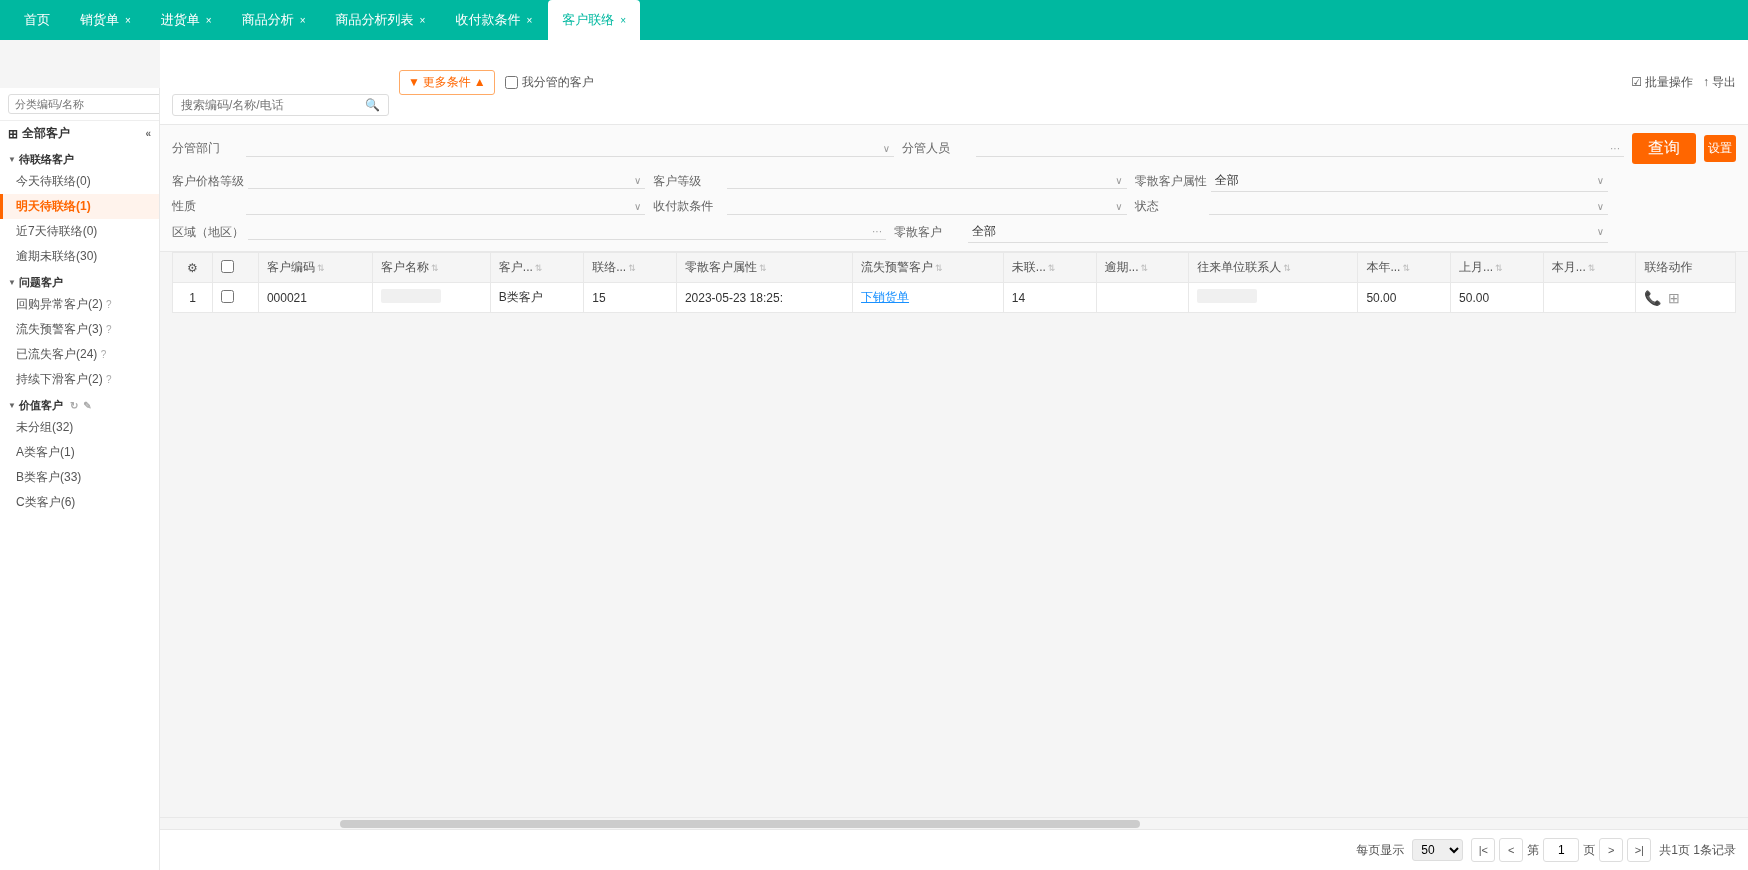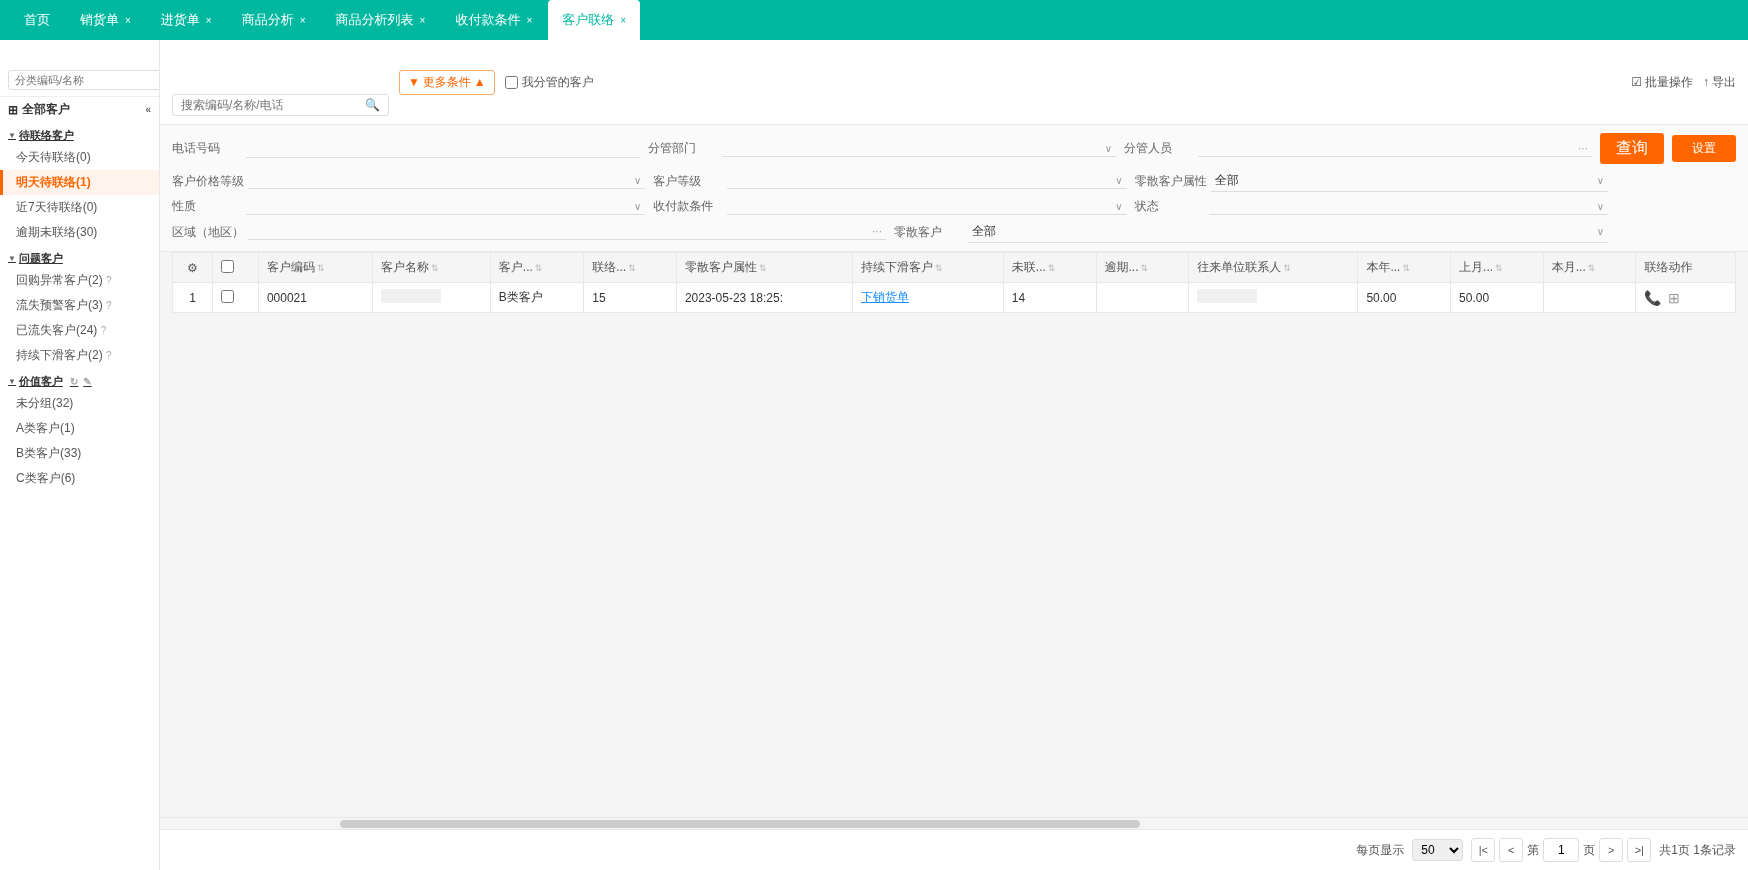--- a/index.html
+++ b/index.html
@@ -8,26 +8,26 @@
     
     .top-nav { background: #00b8a0; height: 40px; display: flex; align-items: center; padding: 0 10px; gap: 2px; }
     .nav-item { color: #fff; padding: 0 14px; height: 40px; display: flex; align-items: center; font-size: 13px; cursor: pointer; white-space: nowrap; }
     .nav-item.active { background: #fff; color: #00b8a0; border-radius: 4px 4px 0 0; }
     .nav-item .close-btn { margin-left: 6px; font-size: 10px; color: inherit; }
 
     
     .layout { display: flex; height: calc(870px - 40px); }
 
     
-    .sidebar { width: 160px; background: #fff; border-right: 1px solid #e8e8e8; overflow-y: auto; flex-shrink: 0; padding: 24px 0; }
+    .sidebar { width: 160px; background: #fff; border-right: 1px solid #e8e8e8; overflow-y: auto; flex-shrink: 0; padding: 0 0; margin-top: 48px; }
     .sidebar-search { padding: 6px 8px; display: flex; align-items: center; gap: 4px; border-bottom: 1px solid #eee; }
     .sidebar-search input { flex: 1; border: 1px solid #ddd; border-radius: 3px; padding: 3px 6px; font-size: 11px; outline: none; }
     .sidebar-all-label { display: flex; align-items: center; gap: 4px; font-weight: bold; font-size: 12px; padding: 4px 8px; cursor: pointer; }
     .sidebar-all-label .collapse-icon { font-size: 10px; color: #666; }
-    .sidebar-group-label { color: #333; font-size: 11px; font-weight: bold; padding: 6px 8px 2px 8px; display: flex; align-items: center; gap: 3px; text-decoration: underline; }
+    .sidebar-group-label { color: #333; font-size: 11px; font-weight: bold; padding: 6px 8px 2px 8px; display: flex; align-items: center; gap: 3px; }
     .sidebar-group-label::before { content: '▼'; font-size: 8px; color: #666; }
     .sidebar-item { padding: 4px 8px 4px 16px; cursor: pointer; font-size: 12px; color: #555; white-space: nowrap; }
     .sidebar-item.active { background: #ffe8d8; color: #f60; font-weight: bold; border-left: 3px solid #f60; padding-left: 13px; }
     .sidebar-item.highlighted { background: #fff3ec; }
 
     
     .main { flex: 1; display: flex; flex-direction: column; overflow: hidden; }
 
     
     .search-bar { background: #fff; border-bottom: 1px solid #e8e8e8; padding: 8px 12px; display: flex; align-items: center; gap: 10px; }
@@ -42,21 +42,21 @@
     
     .filter-panel { background: #fafafa; border-bottom: 1px solid #e8e8e8; padding: 8px 12px; }
     .filter-row { display: flex; align-items: center; gap: 8px; margin-bottom: 6px; }
     .filter-row:last-child { margin-bottom: 0; }
     .filter-item { display: flex; align-items: center; gap: 4px; flex: 1; }
     .filter-label { color: #666; font-size: 12px; white-space: nowrap; min-width: 70px; }
     .filter-input { flex: 1; border: none; border-bottom: 1px solid #ddd; outline: none; font-size: 12px; padding: 2px 4px; background: transparent; }
     .filter-select-wrap { flex: 1; display: flex; align-items: center; border-bottom: 1px solid #ddd; padding: 2px 4px; cursor: pointer; }
     .filter-select-wrap .chevron { margin-left: auto; color: #999; font-size: 10px; }
     .query-btn { background: #ff6600; color: #fff; border: none; border-radius: 3px; padding: 5px 16px; cursor: pointer; font-size: 16px; white-space: nowrap; }
-    .setting-btn { background: #ff6600; color: #fff; border: none; border-radius: 3px; padding: 5px 20px; cursor: pointer; font-size: 12px; }
+    .setting-btn { background: #ff6600; color: #fff; border: none; border-radius: 3px; padding: 5px 4px; cursor: pointer; font-size: 12px; }
 
     
     .table-area { flex: 1; overflow: auto; padding: 0 12px 8px 12px; }
     .data-table { width: 100%; border-collapse: collapse; background: #fff; font-size: 12px; }
     .data-table th { background: #f5f5f5; border: 1px solid #e8e8e8; padding: 6px 8px; text-align: left; font-weight: normal; color: #555; white-space: nowrap; cursor: pointer; }
     .data-table th:first-child, .data-table td:first-child { width: 40px; text-align: center; }
     .data-table td { border: 1px solid #e8e8e8; padding: 6px 8px; color: #333; white-space: nowrap; }
     .sort-icon { color: #bbb; font-size: 9px; margin-left: 2px; }
     .link-text { color: #1890ff; cursor: pointer; text-decoration: underline; }
     .action-icons { display: flex; gap: 6px; }
@@ -164,24 +164,20 @@
         <div class="export-btn">
           <span>↑</span>
           <span>导出</span>
         </div>
       </div>
     </div>
 
     <div class="filter-panel">
 
       <div class="filter-row">
-        <div class="filter-item">
-          <span class="filter-label">电话号码</span>
-          <input class="filter-input" type="text" style="">
-        </div>
         <div class="filter-item">
           <span class="filter-label">分管部门</span>
           <div class="filter-select-wrap">
             <span style="flex:1;color:#aaa"></span>
             <span class="chevron">∨</span>
           </div>
         </div>
         <div class="filter-item">
           <span class="filter-label">分管人员</span>
           <div class="filter-select-wrap">
@@ -266,21 +262,21 @@
       <table class="data-table">
         <thead>
           <tr>
             <th><span>⚙</span></th>
             <th><input type="checkbox" style=""></th>
             <th><span>客户编码</span><span class="sort-icon">⇅</span></th>
             <th><span>客户名称</span><span class="sort-icon">⇅</span></th>
             <th><span>客户...</span><span class="sort-icon">⇅</span></th>
             <th><span>联络...</span><span class="sort-icon">⇅</span></th>
             <th><span>零散客户属性</span><span class="sort-icon">⇅</span></th>
-            <th><span>持续下滑客户</span><span class="sort-icon">⇅</span></th>
+            <th><span>流失预警客户</span><span class="sort-icon">⇅</span></th>
             <th><span>未联...</span><span class="sort-icon">⇅</span></th>
             <th><span>逾期...</span><span class="sort-icon">⇅</span></th>
             <th><span>往来单位联系人</span><span class="sort-icon">⇅</span></th>
             <th><span>本年...</span><span class="sort-icon">⇅</span></th>
             <th><span>上月...</span><span class="sort-icon">⇅</span></th>
             <th><span>本月...</span><span class="sort-icon">⇅</span></th>
             <th><span>联络动作</span></th>
           </tr>
         </thead>
         <tbody>

